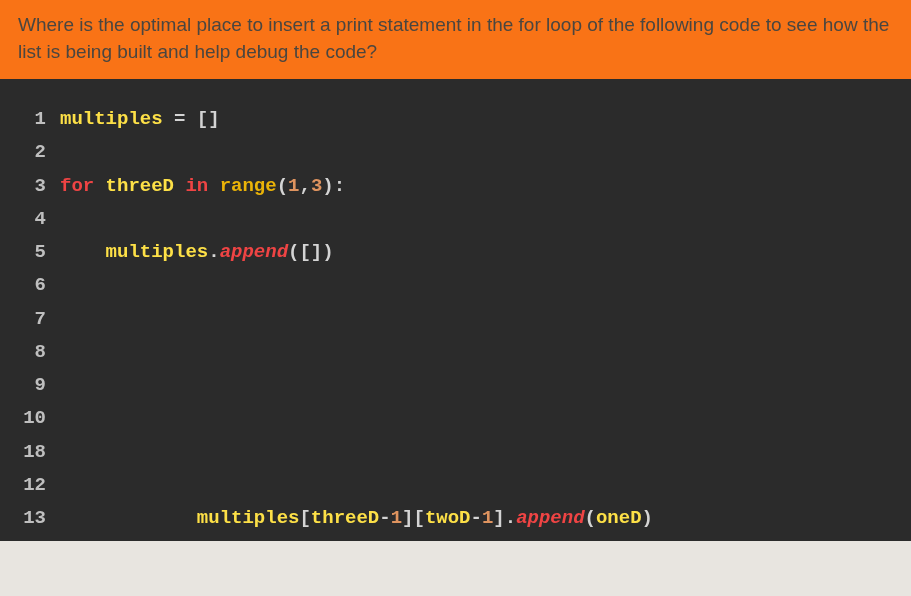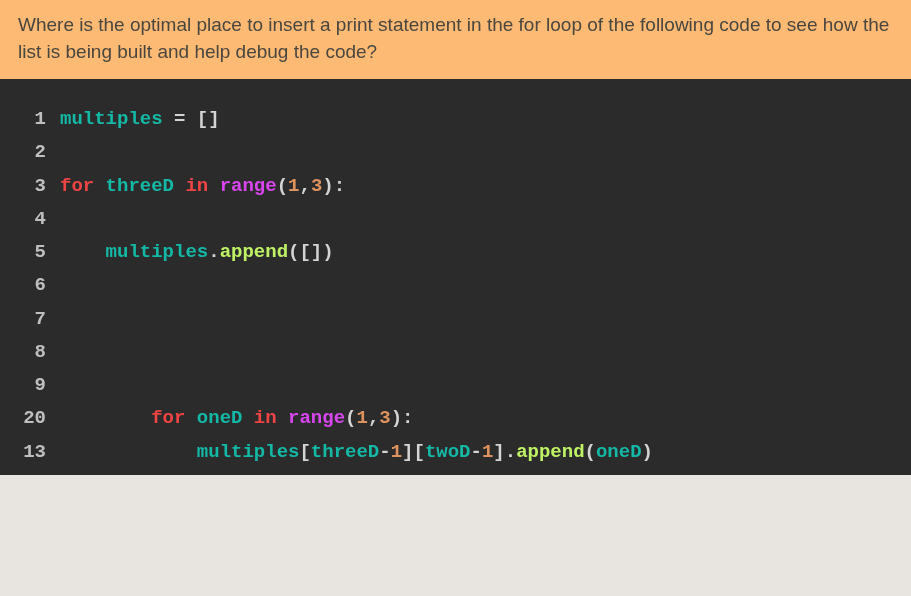--- a/index.html
+++ b/index.html
@@ -5,21 +5,21 @@
     * { margin: 0; padding: 0; box-sizing: border-box; }
     body {
       width: 911px;
       height: 596px;
       font-family: Arial, Helvetica, sans-serif;
       background: #e8e5e0;
       overflow: hidden;
     }
     .question-area {
       padding: 12px 18px 14px 18px;
-      background: #fdba74;
+      background: #f97316;
       color: #4a4640;
       font-size: 19px;
       line-height: 1.4;
       font-weight: 500;
     }
     .code-block {
       background: #2b2b2b;
       color: #d4d4d4;
       font-family: "Courier New", Consolas, monospace;
       font-size: 19px;
@@ -35,38 +35,40 @@
       white-space: pre;
     }
     .line-number {
       display: inline-block;
       width: 38px;
       text-align: right;
       color: #bfbfbf;
       margin-right: 14px;
       flex-shrink: 0;
     }
-    .tok-var { color: #14b8a6; }
+    .tok-var { color: #fde047; }
     .tok-op { color: #d4d4d4; }
     .tok-keyword { color: #ef4444; }
-    .tok-func { color: #bef264; }
-    .tok-builtin { color: #d946ef; }
+    .tok-func { color: #ef4444; font-style: italic; }
+    .tok-builtin { color: #eab308; }
     .tok-num { color: #de935f; }
     .tok-punct { color: #d4d4d4; }
   </style>
 </head>
 <body>
 
 <div class="question-area">Where is the optimal place to insert a print statement in the for loop of the following code to see how the list is being built and help debug the code?</div>
 
 <div class="code-block" id="code-block">
     <div class="code-line"><span class="line-number">1</span><span><span class="tok-var">multiples</span><span class="tok-op"> = </span><span class="tok-punct">[]</span></span></div>
     <div class="code-line"><span class="line-number">2</span><span></span></div>
     <div class="code-line"><span class="line-number">3</span><span><span class="tok-keyword">for </span><span class="tok-var">threeD </span><span class="tok-keyword">in </span><span class="tok-builtin">range</span><span class="tok-punct">(</span><span class="tok-num">1</span><span class="tok-punct">,</span><span class="tok-num">3</span><span class="tok-punct">):</span></span></div>
     <div class="code-line"><span class="line-number">4</span><span></span></div>
     <div class="code-line"><span class="line-number">5</span><span>    <span class="tok-var">multiples</span><span class="tok-punct">.</span><span class="tok-func">append</span><span class="tok-punct">([])</span></span></div>
     <div class="code-line"><span class="line-number">6</span><span></span></div>
     <div class="code-line"><span class="line-number">7</span></div>
     <div class="code-line"><span class="line-number">8</span><span></span></div>
     <div class="code-line"><span class="line-number">9</span></div>
-    <div class="code-line"><span class="line-number">20</span><span>        <span class="tok-keyword">for </span><span class="tok-var">oneD </span><span class="tok-keyword">in </span><span class="tok-builtin">range</span><span class="tok-punct">(</span><span class="tok-num">1</span><span class="tok-punct">,</span><span class="tok-num">3</span><span class="tok-punct">):</span></span></div>
+    <div class="code-line"><span class="line-number">10</span><span></span></div>
+    <div class="code-line"><span class="line-number">18</span></div>
+    <div class="code-line"><span class="line-number">12</span><span></span></div>
     <div class="code-line"><span class="line-number">13</span><span>            <span class="tok-var">multiples</span><span class="tok-punct">[</span><span class="tok-var">threeD</span><span class="tok-op">-</span><span class="tok-num">1</span><span class="tok-punct">][</span><span class="tok-var">twoD</span><span class="tok-op">-</span><span class="tok-num">1</span><span class="tok-punct">].</span><span class="tok-func">append</span><span class="tok-punct">(</span><span class="tok-var">oneD</span><span class="tok-punct">)</span></span></div>
   </div>
 
 </body></html>

